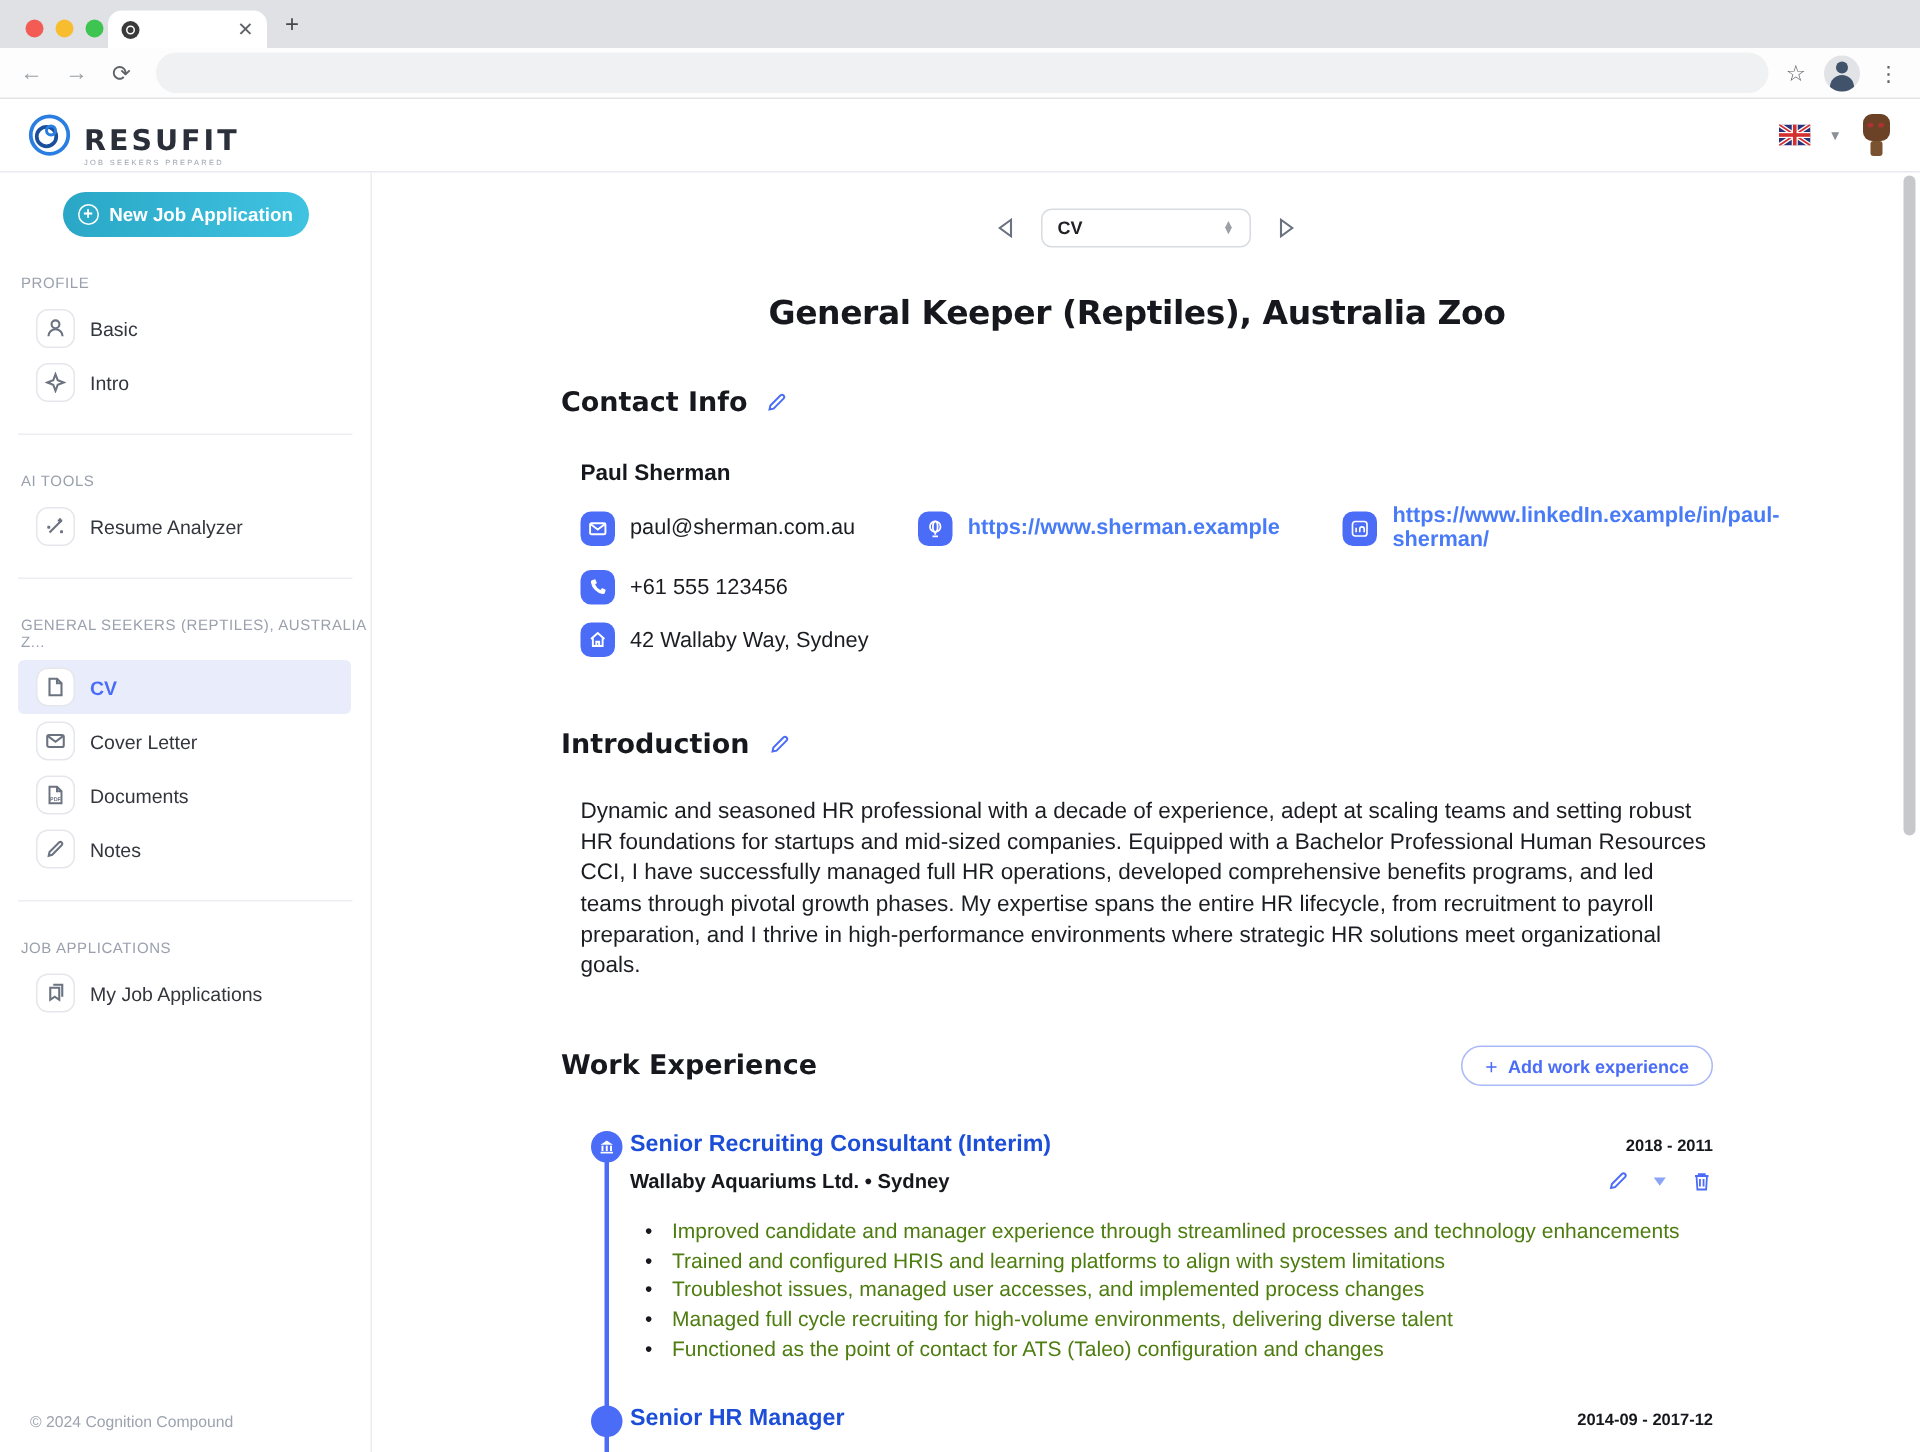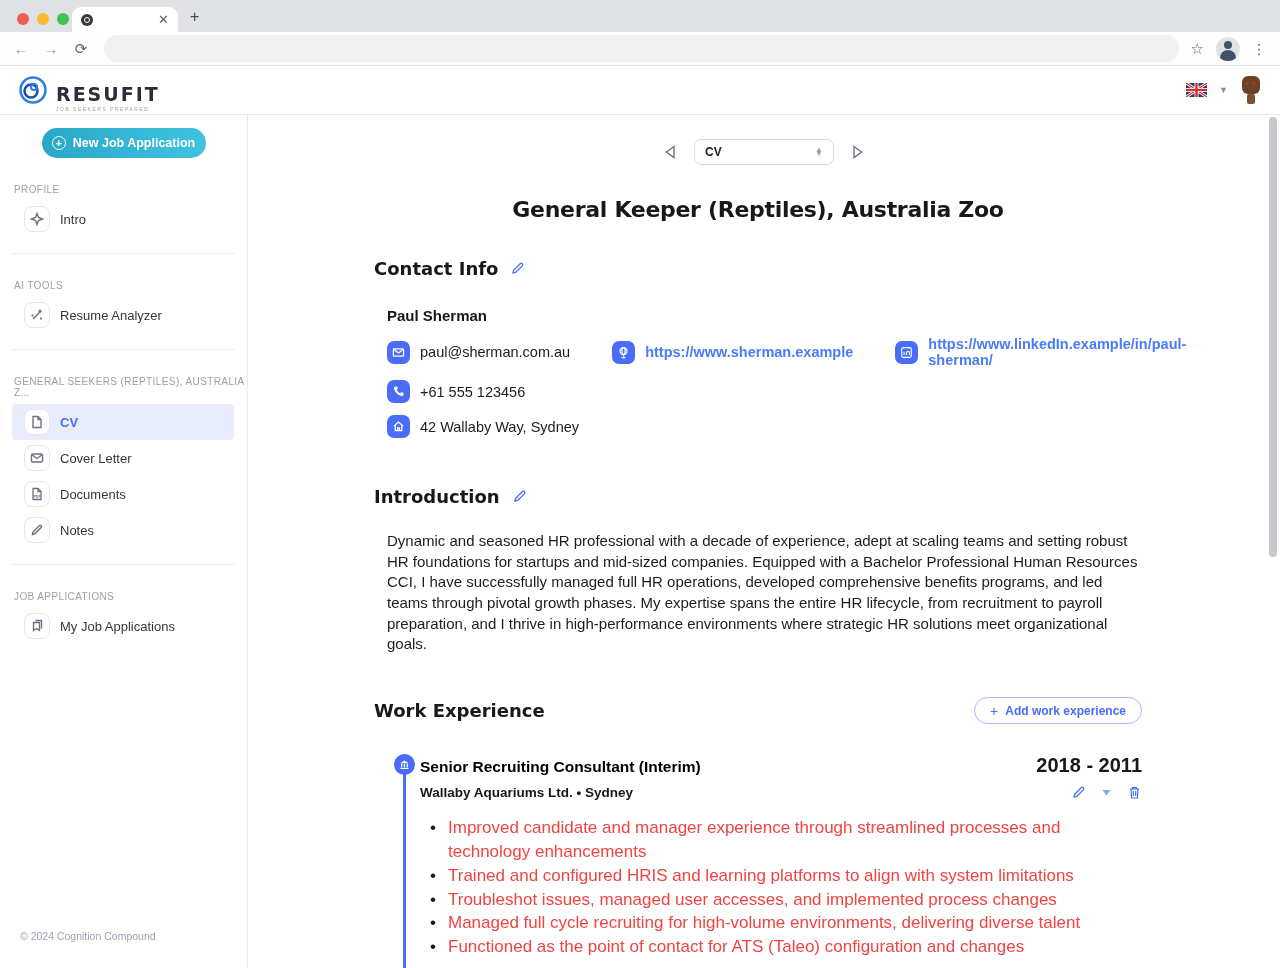--- a/index.html
+++ b/index.html
@@ -58,21 +58,21 @@
   .plus-circle { width:14px; height:14px; border:1.4px solid #fff; border-radius:50%;
                  display:flex; align-items:center; justify-content:center; font-size:11px; line-height:1; }
   .side-label { font-size:10px; color:#9aa1ad; letter-spacing:.4px; margin:26px 0 6px 14px; }
   .side-item { display:flex; align-items:center; gap:10px; height:36px; padding-left:24px;
                font-size:13px; color:#33363d; cursor:pointer; }
   .side-item .icon-box { width:26px; height:26px; border:1px solid #e6e7ec; border-radius:8px;
                          display:flex; align-items:center; justify-content:center; background:#fff; flex-shrink:0;}
   .side-item.active { background:#e9edfb; margin:0 0 0 12px; width:222px; border-radius:4px; padding-left:12px; }
   .side-item.active .label { color:#4a6cf7; font-weight:bold; }
   .side-divider { height:1px; background:#ededf2; margin:16px 12px 0 12px; }
-  .side-footer { position:absolute; bottom:26px; left:20px; font-size:10.5px; color:#9ca3af; }
+  .side-footer { position:absolute; bottom:14px; left:20px; font-size:10.5px; color:#9ca3af; }
 
   
   .doc-nav { display:flex; align-items:center; justify-content:center; gap:18px; margin-top:24px; }
   .tri { width:12px; height:14px; }
   .doc-select { width:140px; height:26px; border:1px solid #d8dbe0; border-radius:7px;
                 display:flex; align-items:center; padding:0 10px; font-size:12px; font-weight:bold;
                 color:#202124; background:#fff; cursor:pointer; }
   .doc-select .updown { margin-left:auto; display:flex; flex-direction:column; line-height:.55;
                         color:#9aa0a6; font-size:8px; }
 
@@ -98,28 +98,28 @@
              border:1.5px solid #a9b8f8; border-radius:15px; background:#fff; cursor:pointer;
              color:#4a6cf7; font-size:12px; font-weight:bold; font-family:"Liberation Sans",sans-serif;}
   .timeline { position:relative; margin-top:30px; }
   .timeline::before { content:""; position:absolute; left:29px; top:12px; bottom:-40px;
                       width:3px; background:#4a6cf7; border-radius:2px; }
   .entry { position:relative; padding-left:46px; }
   .entry + .entry { margin-top:28px; }
   .entry-dot { position:absolute; left:20px; top:0; width:21px; height:21px; border-radius:50%;
                background:#4a6cf7; display:flex; align-items:center; justify-content:center; }
   .entry-top { display:flex; justify-content:space-between; align-items:baseline; }
-  .entry-title { font-size:15.5px; font-weight:bold; color:#000000; }
-  .entry-dates { font-size:20px; font-weight:bold; color:#16181d; }
+  .entry-title { font-size:15.5px; font-weight:bold; color:#1d4ed8; }
+  .entry-dates { font-size:11px; font-weight:bold; color:#16181d; }
   .entry-sub-row { display:flex; justify-content:space-between; align-items:center; margin-top:8px; }
   .entry-company { font-size:13.5px; font-weight:bold; color:#16181d; }
   .entry-actions { display:flex; align-items:center; gap:13px; }
   .act-ic { width:15px; height:15px; cursor:pointer; }
   .entry-bullets { list-style:none; margin:16px 0 0 2px; }
-  .entry-bullets li { position:relative; padding-left:26px; font-size:17px; color:#ef4444;
+  .entry-bullets li { position:relative; padding-left:26px; font-size:14px; color:#4d7c0f;
                       line-height:1.4; }
   .entry-bullets li::before { content:"•"; position:absolute; left:8px; color:#16181d; }
 
   
   .scrollbar { position:absolute; right:3px; top:0; width:8px; height:100%; }
   .scroll-thumb { position:absolute; top:2px; right:0; width:8px; height:440px;
                   background:#c6c8cb; border-radius:4px; }
 </style>
 </head>
 <body>
@@ -182,20 +182,29 @@
 
 <div class="app-body">
 
   <div class="sidebar">
     <button class="new-job">
       <span class="plus-circle">+</span>
       <span>New Job Application</span>
     </button>
 
     <div class="side-label">PROFILE</div>
+    <div class="side-item">
+      <span class="icon-box">
+        <svg width="14" height="14" viewBox="0 0 14 14" fill="none" stroke="#6b7280" stroke-width="1.4">
+          <circle cx="7" cy="4.2" r="2.6"></circle>
+            <path d="M2.3 12.2 a4.7 4.7 0 0 1 9.4 0"></path>
+          </svg>
+      </span>
+      <span class="label">Basic</span>
+    </div>
     <div class="side-item">
       <span class="icon-box">
         <svg width="14" height="14" viewBox="0 0 14 14" fill="none" stroke="#6b7280" stroke-width="1.4">
           <path d="M7 1.5 L8.5 5.5 L12.5 7 L8.5 8.5 L7 12.5 L5.5 8.5 L1.5 7 L5.5 5.5 Z"></path>
           </svg>
       </span>
       <span class="label">Intro</span>
     </div>
 
     <div class="side-divider"></div>

